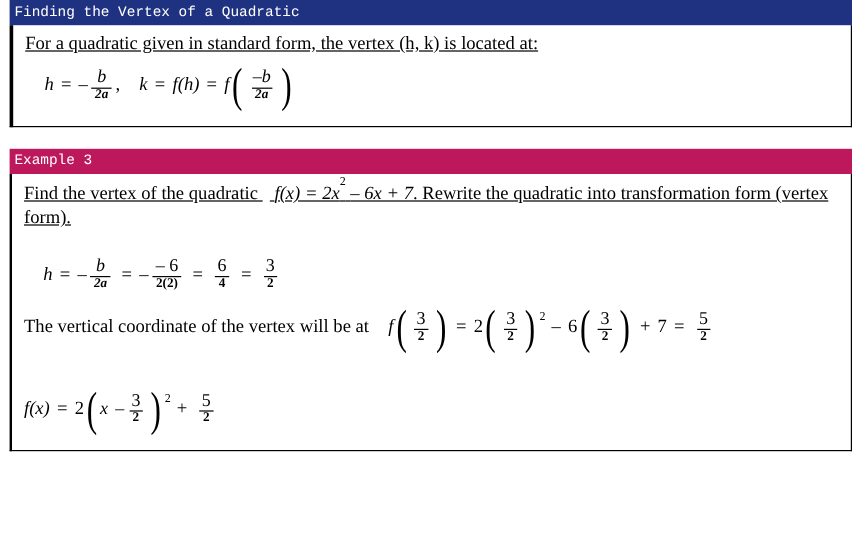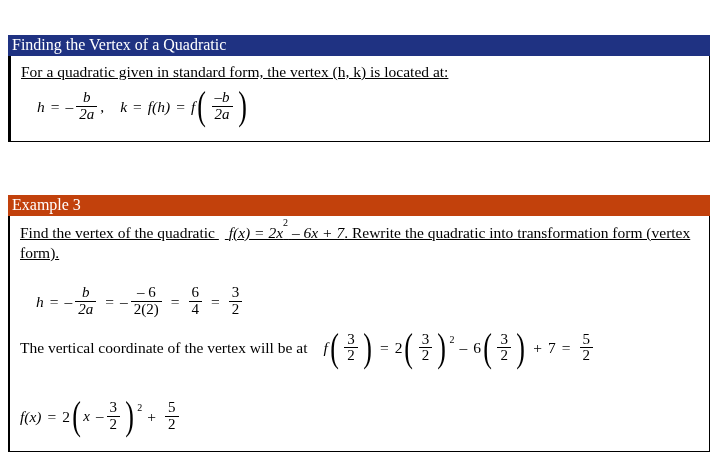--- a/index.html
+++ b/index.html
@@ -19,28 +19,27 @@
     width: 716px;
     height: 466px;
   }
 
   
   .section {
     margin: 0 6px 0 8px;
   }
   .section-header {
     color: #ffffff;
-    font-size: 16px;
+    font-size: 12px;
     line-height: 18px;
     padding: 1px 4px 2px 4px;
-    font-family: Liberation Serif, serif;
-    margin-top: 35px;
+    font-family: Liberation Mono, monospace;
   }
   .header-navy { background: #1f3282; }
-  .header-gray { background: #c2410c; }
+  .header-gray { background: #be185d; }
 
   .section-body {
     border-left: 2px solid #000000;
     border-right: 1px solid #000000;
     border-bottom: 1px solid #000000;
     padding: 6px 10px 10px 10px;
     font-size: 15.5px;
     line-height: 1.25;
   }
   .section-body.thick-left {
@@ -66,21 +65,22 @@
     margin: 0 3px;
     line-height: 1.05;
   }
   .frac .num {
     padding: 0 3px;
     font-size: 15px;
   }
   .frac .den {
     padding: 0 3px;
     border-top: 1px solid #000000;
-    font-size: 15px;
+    font-size: 11px;
+    font-weight: bold;
   }
 
   .paren {
     display: inline-flex;
     align-items: center;
     font-size: 15px;
   }
   .paren .pchar {
     font-size: 34px;
     line-height: 0.8;

